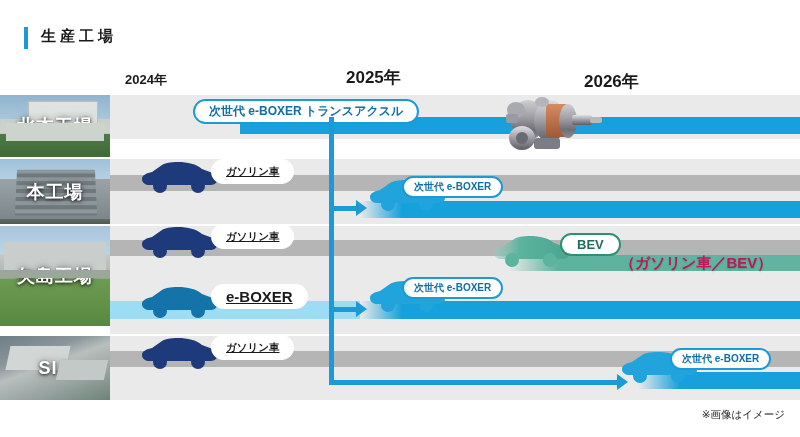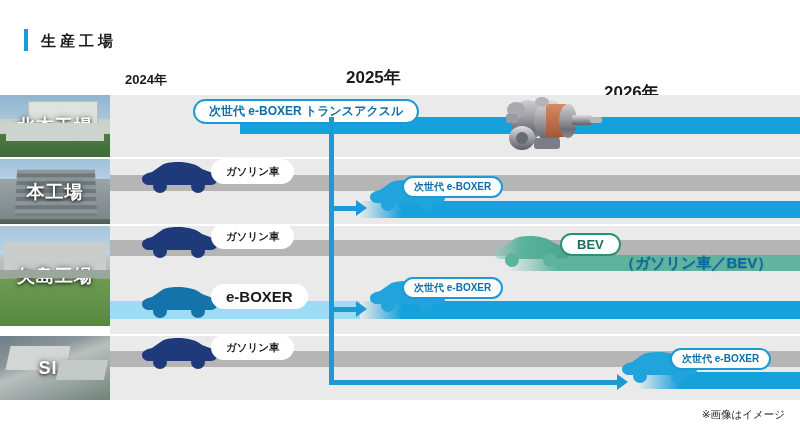--- a/index.html
+++ b/index.html
@@ -6,30 +6,30 @@
   html,body{margin:0;padding:0;}
   body{
     width:800px;height:437px;overflow:hidden;
     background:#ffffff;
     font-family:"Liberation Sans","DejaVu Sans",sans-serif;
     position:relative;
   }
   #root{position:absolute;left:0;top:0;width:800px;height:437px;overflow:hidden;background:#fff;}
 
   
-  .title-wrap{position:absolute;left:24px;top:27px;height:24px;display:flex;align-items:flex-end;}
+  .title-wrap{position:absolute;left:24px;top:27px;height:24px;display:flex;align-items:flex-start;}
   .title-bar{width:4px;height:22px;background:#1B9AD6;margin-right:13px;}
   .title-text{font-size:15px;font-weight:700;color:#1a1a1a;letter-spacing:4px;white-space:nowrap;}
 
   
   .years{position:absolute;left:0;top:66px;width:800px;height:26px;}
   .year{position:absolute;font-weight:700;color:#1a1a1a;white-space:nowrap;}
   .year.y1{left:125px;top:5px;font-size:13px;text-align:center;}
   .year.y2{left:346px;top:0px;font-size:17px;}
-  .year.y3{left:584px;top:15px;font-size:17px;margin-left:20px;}
+  .year.y3{left:584px;top:4px;font-size:17px;}
 
   
   .chart{position:absolute;left:0;top:95px;width:800px;height:305px;}
 
   
   .photo-col{position:absolute;left:0;top:0;width:110px;height:305px;}
   .photo-row{position:absolute;left:0;width:110px;overflow:hidden;}
   .photo-label{
     position:absolute;left:0;width:110px;text-align:center;
     color:#fff;font-size:18px;font-weight:700;letter-spacing:1px;
@@ -65,21 +65,21 @@
   
   .car{position:absolute;}
   .car svg{display:block;}
 
   
   .pill{
     position:absolute;display:flex;align-items:center;justify-content:center;
     background:#fff;border-radius:999px;white-space:nowrap;
     font-weight:700;color:#1a1a1a;
   }
-  .pill.plain{box-shadow:0 0 0 0 rgba(0,0,0,0);padding:0 12px;height:19px;font-size:10.5px;}
+  .pill.plain{box-shadow:0 0 0 0 rgba(0,0,0,0);padding:0 12px;height:19px;font-size:10.5px;text-decoration:underline;}
   .pill.outline-blue{border:2px solid #1B9AD6;color:#0e6fa8;}
   .pill.outline-green{border:2px solid #2f8f72;color:#1f6e57;}
 
   
   .wtext{position:absolute;color:#ffffff;font-weight:700;white-space:nowrap;
      text-shadow:0 1px 2px rgba(0,0,0,.18);}
 
   
   .vline{position:absolute;background:#1B9AD6;}
   .hline{position:absolute;background:#1B9AD6;height:5px;}
@@ -117,21 +117,21 @@
         <div class="photo-label">本工場</div>
       </div>
       <div class="photo-row ph-yajima" style="top:131px;height:100px;">
         <div class="photo-label">矢島工場</div>
       </div>
       <div class="photo-row ph-sia" style="top:241px;height:64px;">
         <div class="photo-label">SIA</div>
       </div>
     </div>
 
-    <div class="row" style="top:0px;height:62px;">
+    <div class="row" style="top:0px;height:44px;">
 
       <div class="lane blue" style="left:130px;top:22px;height:17px;width:560px;"></div>
 
       <div class="transaxle" style="left:388px;top:-1px;">
         <svg width="108" height="60" viewBox="0 0 108 60">
           <defs>
             <linearGradient id="mtl" x1="0" y1="0" x2="0" y2="1">
               <stop offset="0%" stop-color="#cfcfd2"></stop>
                 <stop offset="45%" stop-color="#9b9ba1"></stop>
               <stop offset="75%" stop-color="#6e6e75"></stop>
@@ -220,21 +220,21 @@
           </linearGradient>
             </defs>
           <path d="M9 24 C6 24 2 22 2 18 C2 14 7 12 12 11 L22 4 C25 2 30 1 38 1 C48 1 56 3 62 8 L70 11 C75 12 77 15 77 19 C77 23 73 24 70 24 Z" fill="url(#bevgrad)"></path>
           <circle cx="20" cy="25" r="7" fill="#5cb39e"></circle>
             <circle cx="58" cy="25" r="7" fill="#5cb39e"></circle>
         </svg>
       </div>
       <div class="pill outline-green" style="left:450px;top:7px;height:19px;padding:0 15px;font-size:13px;">
         <span>BEV</span>
       </div>
-      <div class="wtext" style="left:510px;top:28px;font-size:15px;color:#0369a1;">（ガソリン車／BEV）</div>
+      <div class="wtext" style="left:510px;top:28px;font-size:15px;color:#be185d;">（ガソリン車／BEV）</div>
 
       <div class="lane eboxer" style="top:75px;width:250px;height:18px;"></div>
       <div class="car" style="left:30px;top:60px;">
         <svg width="78" height="34" viewBox="0 0 78 34">
           <path d="M9 24 C6 24 2 22 2 18 C2 14 7 12 12 11 L22 4 C25 2 30 1 38 1 C48 1 56 3 62 8 L70 11 C75 12 77 15 77 19 C77 23 73 24 70 24 Z" fill="#1473A8"></path>
           <circle cx="20" cy="25" r="7" fill="#1473A8"></circle>
             <circle cx="58" cy="25" r="7" fill="#1473A8"></circle>
         </svg>
       </div>
       <div class="pill plain" style="left:104px;top:61px;box-shadow:0 0 0 3px #fff;font-size:15px;">

